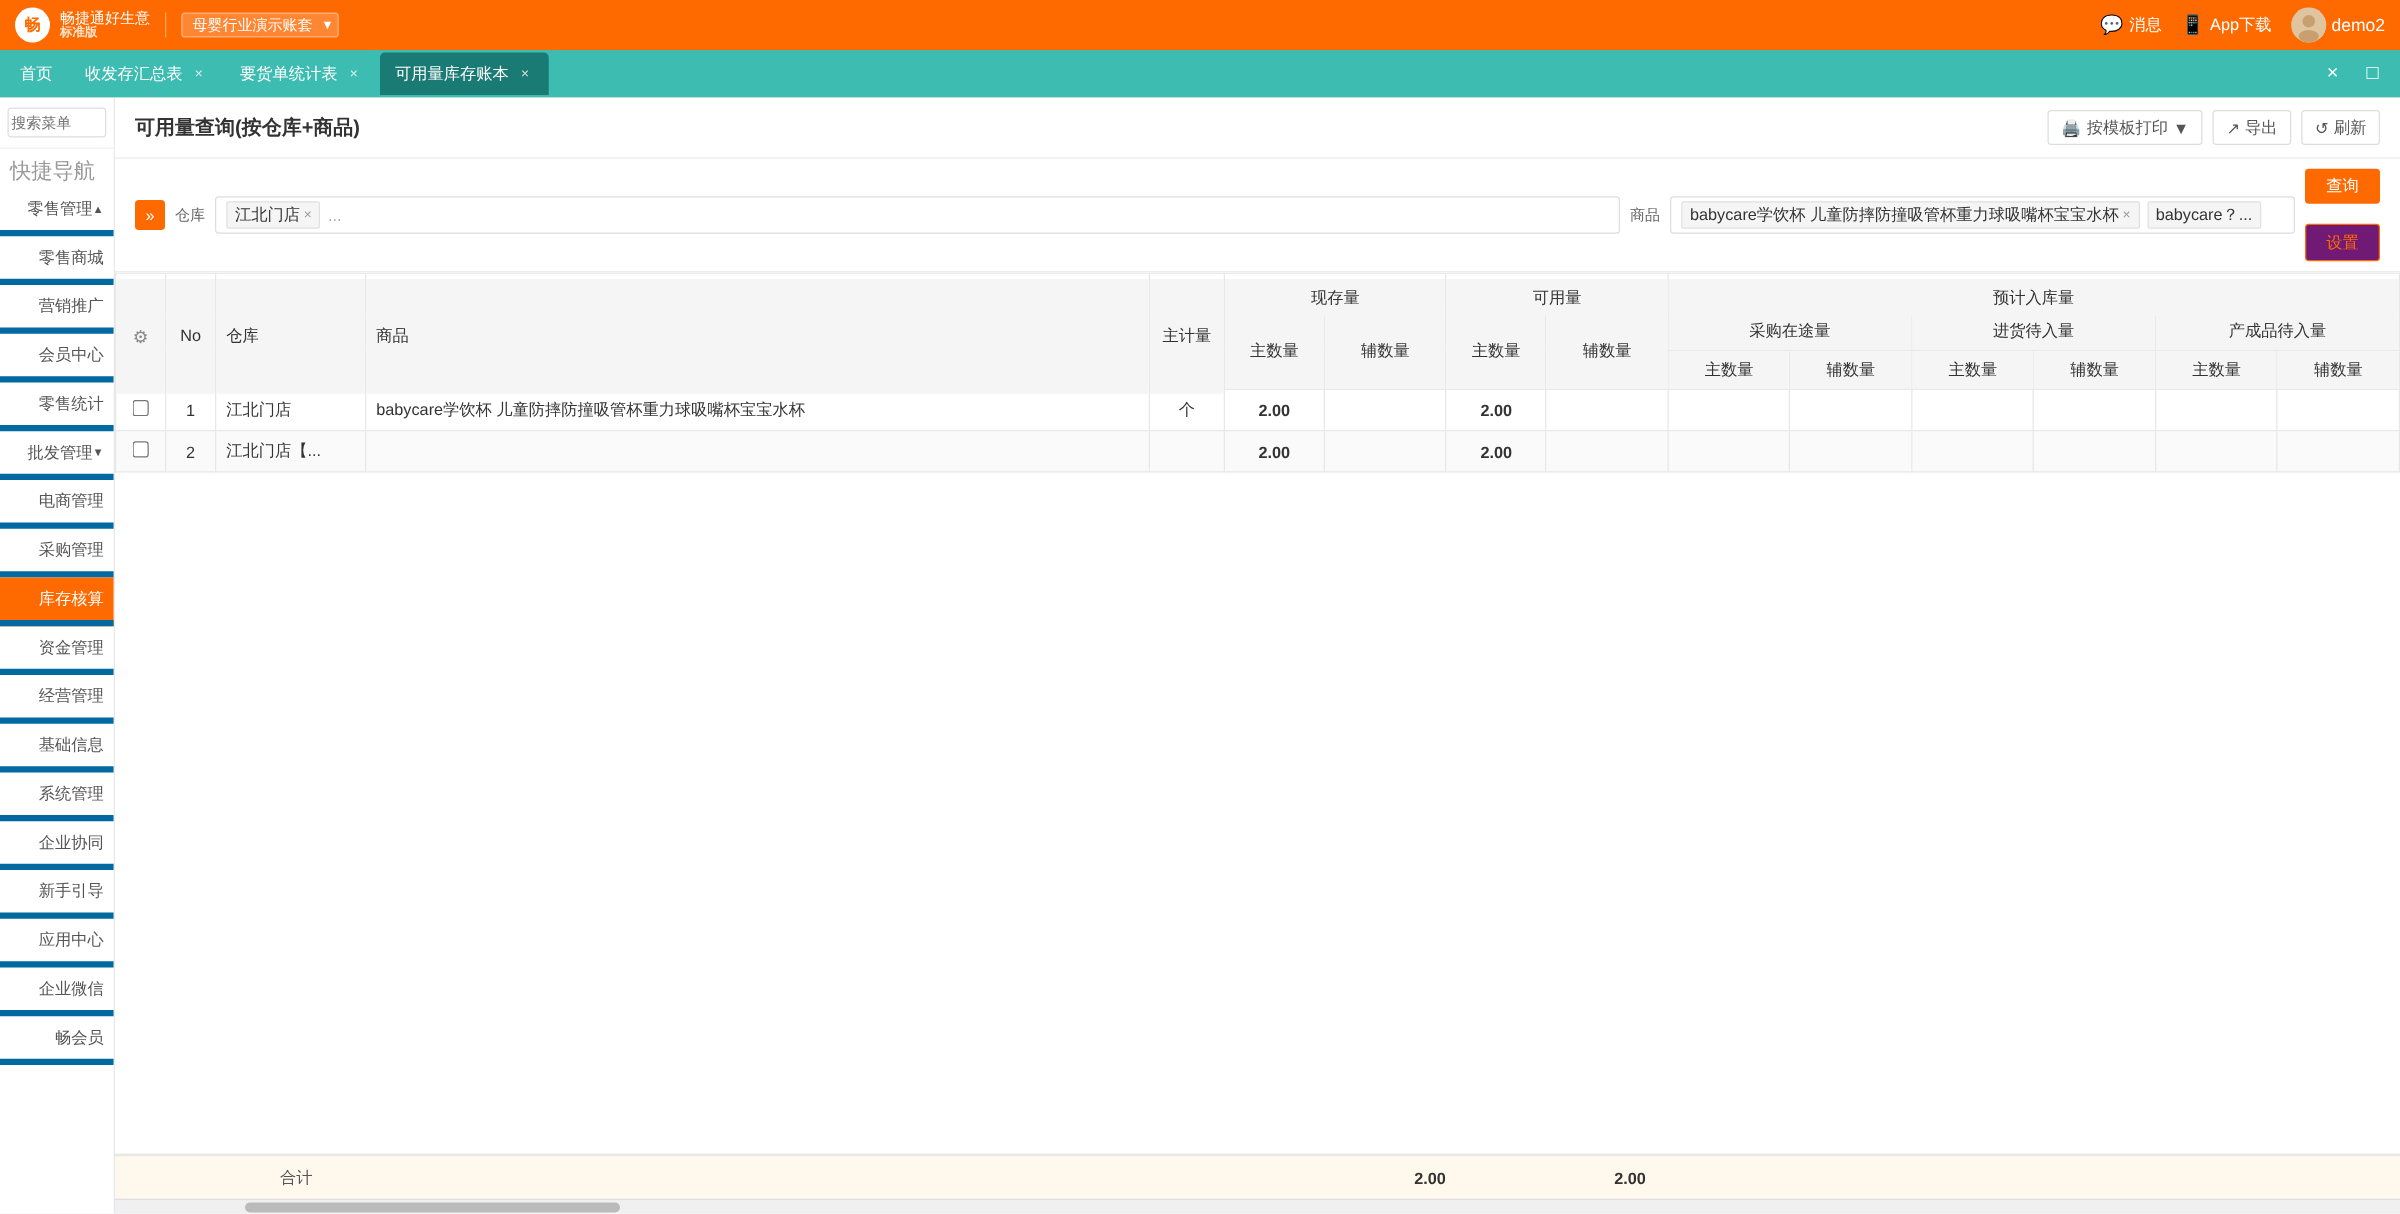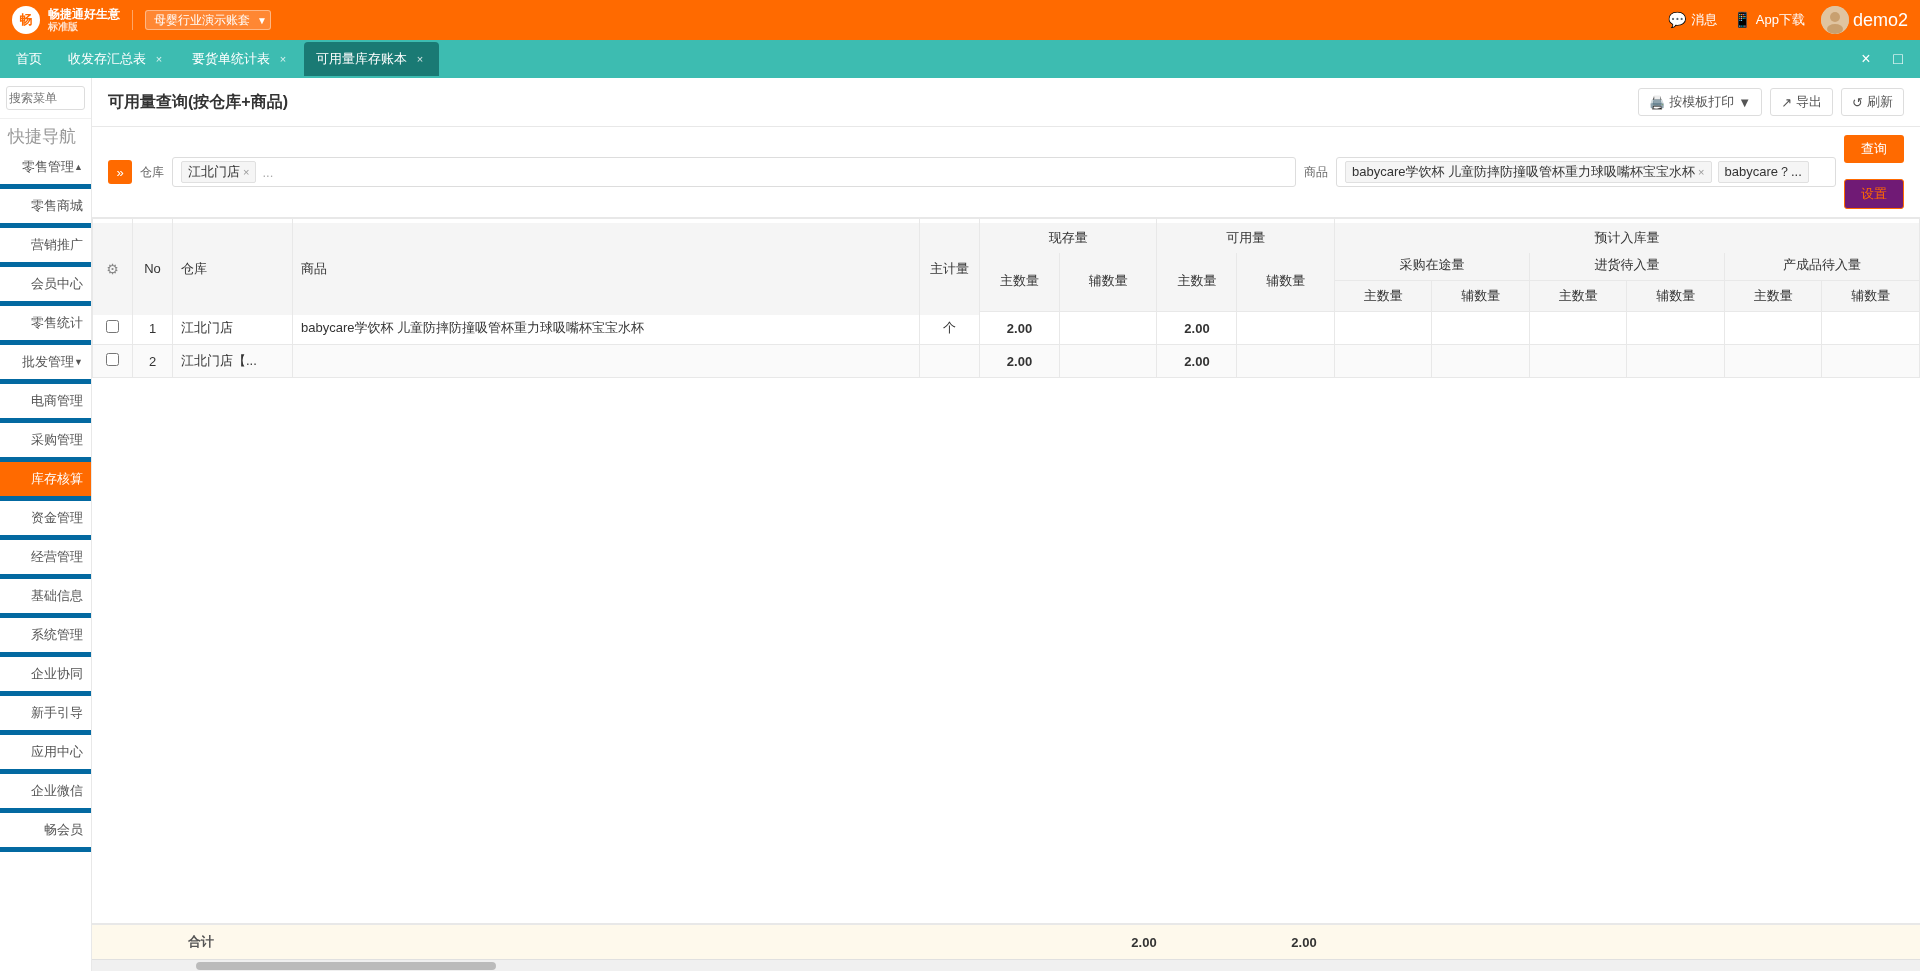--- a/index.html
+++ b/index.html
@@ -48,21 +48,21 @@
     }
     .top-bar-right-item {
       display: flex; align-items: center; gap: 4px; cursor: pointer; font-size: 13px;
     }
     .avatar {
       width: 28px; height: 28px; border-radius: 50%; background: #e0c4a0;
       display: flex; align-items: center; justify-content: center;
       font-size: 11px; color: #8B4513;
       overflow: hidden;
     }
-    .username { color: white; font-size: 18px; }
+    .username { color: white; font-size: 14px; }
 
     
     .tab-bar {
       height: 38px;
       background: #3dbcb1;
       display: flex;
       align-items: center;
       flex-shrink: 0;
       padding-left: 4px;
       gap: 2px;
@@ -289,21 +289,21 @@
     .table-footer {
       background: #fef9ec;
       border-top: 2px solid #e8e8e8;
       padding: 8px 16px;
       display: flex;
       align-items: center;
       font-size: 12px;
       color: #333;
       flex-shrink: 0;
     }
-    .footer-label { width: 200px; font-weight: bold; color: #555; }
+    .footer-label { width: 200px; font-weight: normal; color: #555; margin-left: 36px; }
     .footer-total { width: 80px; text-align: center; font-weight: bold; }
 
     
     .table-scroll-bar {
       height: 12px;
       background: #f0f0f0;
       border-top: 1px solid #e0e0e0;
       display: flex;
       align-items: center;
       padding: 0 4px;
@@ -322,21 +322,21 @@
   </style>
 </head>
 <body>
 
 <div class="top-bar">
   <div class="top-bar-left">
     <div class="logo-icon">
       <span>畅</span>
     </div>
     <div style="display:flex;flex-direction:column;line-height:1.2;">
-      <span style="font-size:12px;font-weight:bold;color:white;">畅捷通好生意</span>
+      <span style="font-size:12px;font-weight:normal;color:white;">畅捷通好生意</span>
       <span style="font-size:10px;color:rgba(255,255,255,0.8);">标准版</span>
     </div>
     <div style="width:1px;height:20px;background:rgba(255,255,255,0.4);margin:0 4px;"></div>
     <div style="position:relative;display:flex;align-items:center;">
       <select class="top-bar-select">
         <option>母婴行业演示账套</option>
       </select>
       <span style="position:absolute;right:4px;color:white;font-size:10px;pointer-events:none;">▼</span>
     </div>
   </div>

